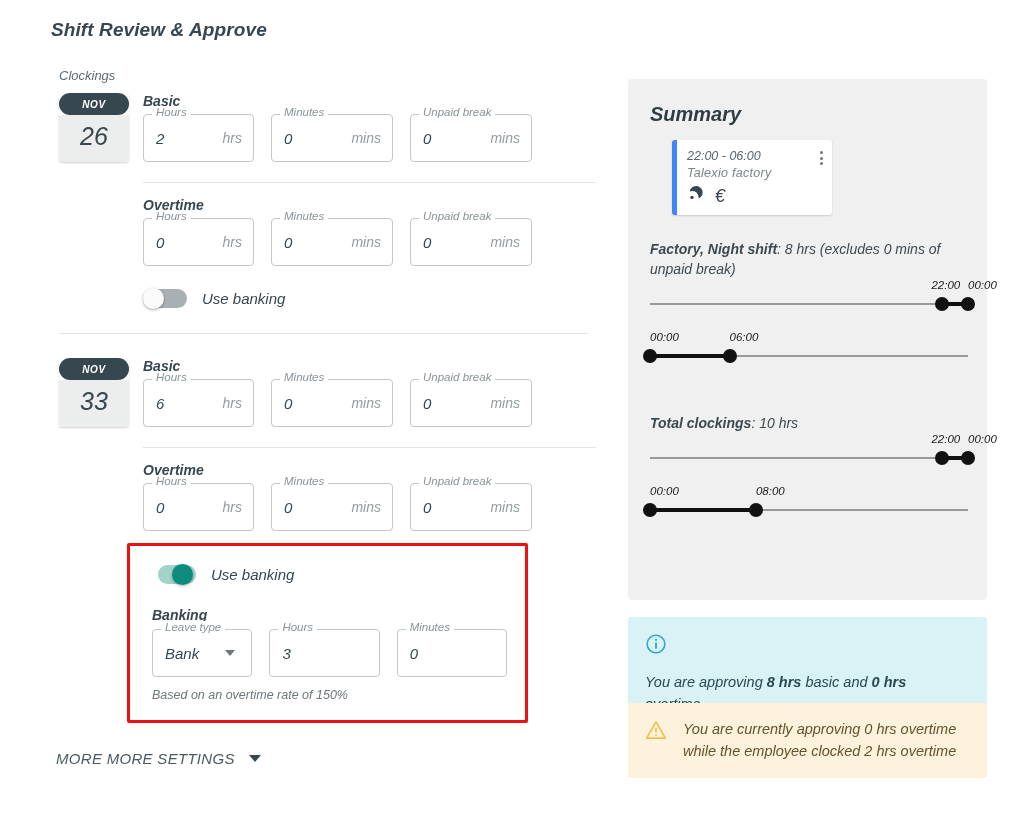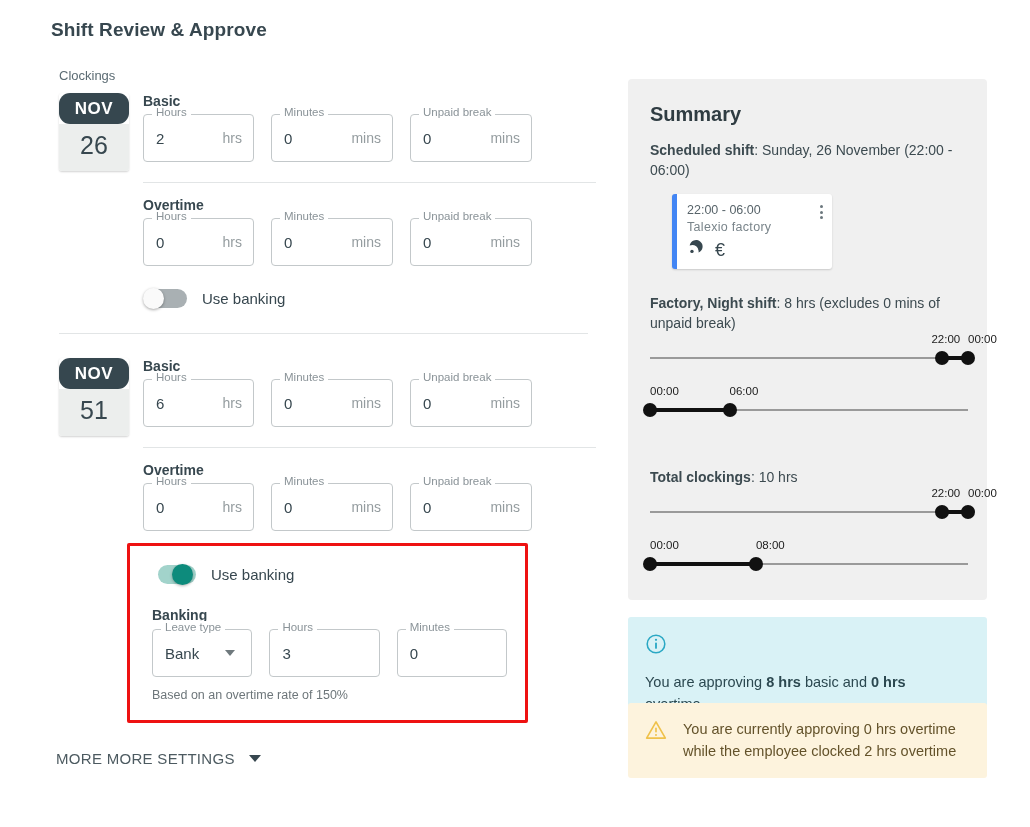--- a/index.html
+++ b/index.html
@@ -4,42 +4,42 @@
 <style>
   * { box-sizing: border-box; }
   html, body {
     margin: 0; padding: 0;
     width: 1030px; height: 827px;
     background: #ffffff;
     font-family: "Liberation Sans", sans-serif;
     color: #37474f;
     overflow: hidden;
   }
-  .page { position: relative; width: 1030px; height: 827px; }
+  .page { position: relative; width: 1030px; height: 827px; font-style: italic; }
 
   
   .page-title {
     position: absolute; left: 51px; top: 19px;
     font-size: 19px; font-weight: bold; color: #37474f;
     letter-spacing: .1px;
   }
 
   
   .left-col { position: absolute; left: 51px; top: 68px; width: 545px; }
   .section-label { font-size: 13px; color: #5b6b73; margin: 0 0 10px 8px; }
 
   .day-block { position: relative; padding-left: 92px; }
   .date-card {
     position: absolute; left: 8px; top: 0;
     width: 70px; border-radius: 3px; overflow: hidden;
     box-shadow: 0 1px 2px rgba(0,0,0,.18);
   }
   .date-card .dc-month {
     background: #36474f; color: #ffffff;
-    font-size: 17px; font-weight: bold; letter-spacing: .6px;
+    font-size: 10px; font-weight: bold; letter-spacing: .6px;
     text-align: center; padding: 6px 0 5px; border-radius: 11px;
   }
   .date-card .dc-day {
     background: #eceeed; color: #37474f;
     font-size: 25px; text-align: center; padding: 7px 0 11px;
   }
 
   .grp-title { font-size: 14px; font-weight: bold; color: #37474f; margin-bottom: 5px; }
   .fields-row { display: flex; gap: 17px; }
 
@@ -246,21 +246,21 @@
         </span>
         <span class="toggle-label">Use banking</span>
       </div>
     </div>
 
     <div class="sep-full"></div>
 
     <div class="day-block" style="margin-top:24px">
       <div class="date-card">
         <div class="dc-month">NOV</div>
-        <div class="dc-day">51</div>
+        <div class="dc-day">33</div>
       </div>
 
       <div class="grp-title">Basic</div>
       <div class="fields-row">
         <div class="mfield">
           <div class="mf-box"></div>
           <div class="mf-legend">Hours</div>
           <div class="mf-inner">
             <span class="mf-value">6</span>
             <span class="mf-suffix">hrs</span>
@@ -356,23 +356,20 @@
   </div>
 
   <div class="more-settings">
     <span>MORE MORE SETTINGS</span>
     <span class="caret"></span>
   </div>
 
   <div class="summary-panel">
     <div class="summary-title">Summary</div>
 
-    <div class="sum-line">
-      <b>Scheduled shift</b><span>: </span><span>Sunday, 26 November (22:00 - 06:00)</span>
-    </div>
 
     <div class="shift-card">
       <div class="kebab">
           <i></i>
           <i></i>
           <i></i>
         </div>
       <div class="sc-time">22:00 - 06:00</div>
       <div class="sc-loc">Talexio factory</div>
       <div class="sc-icons">

